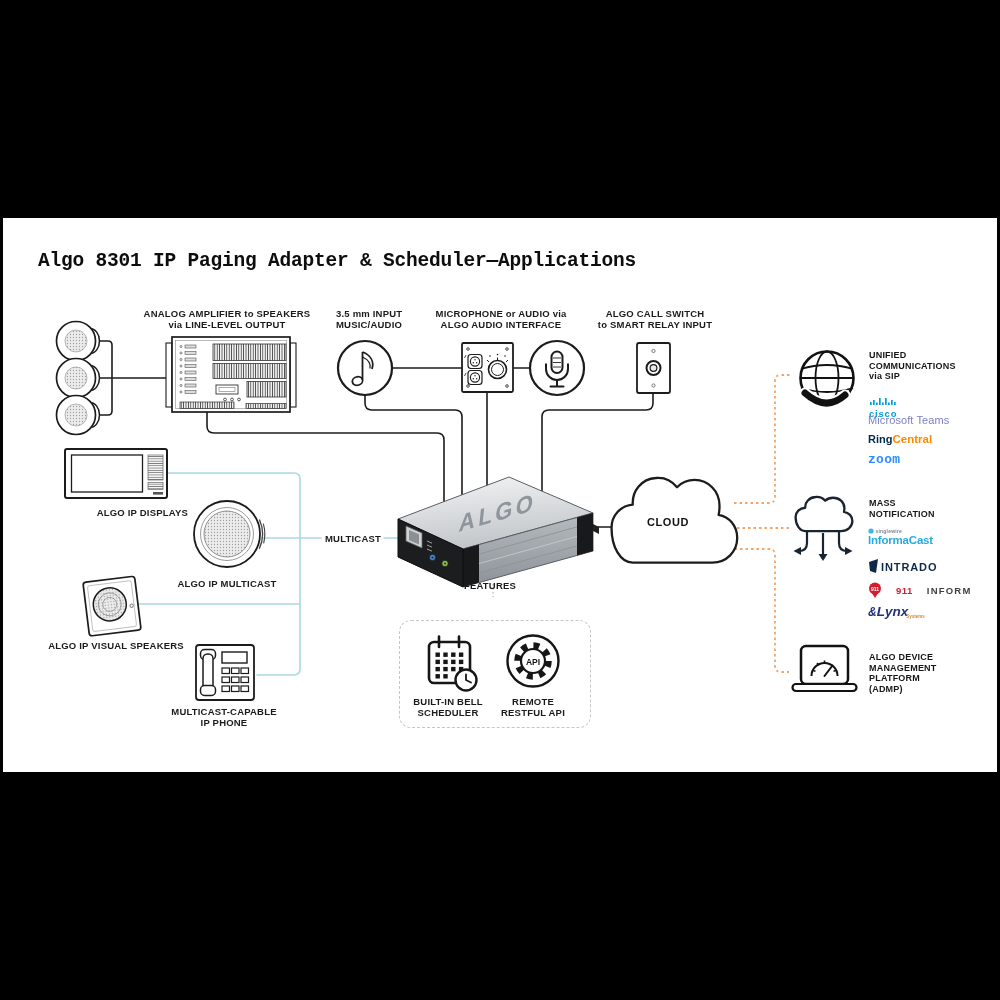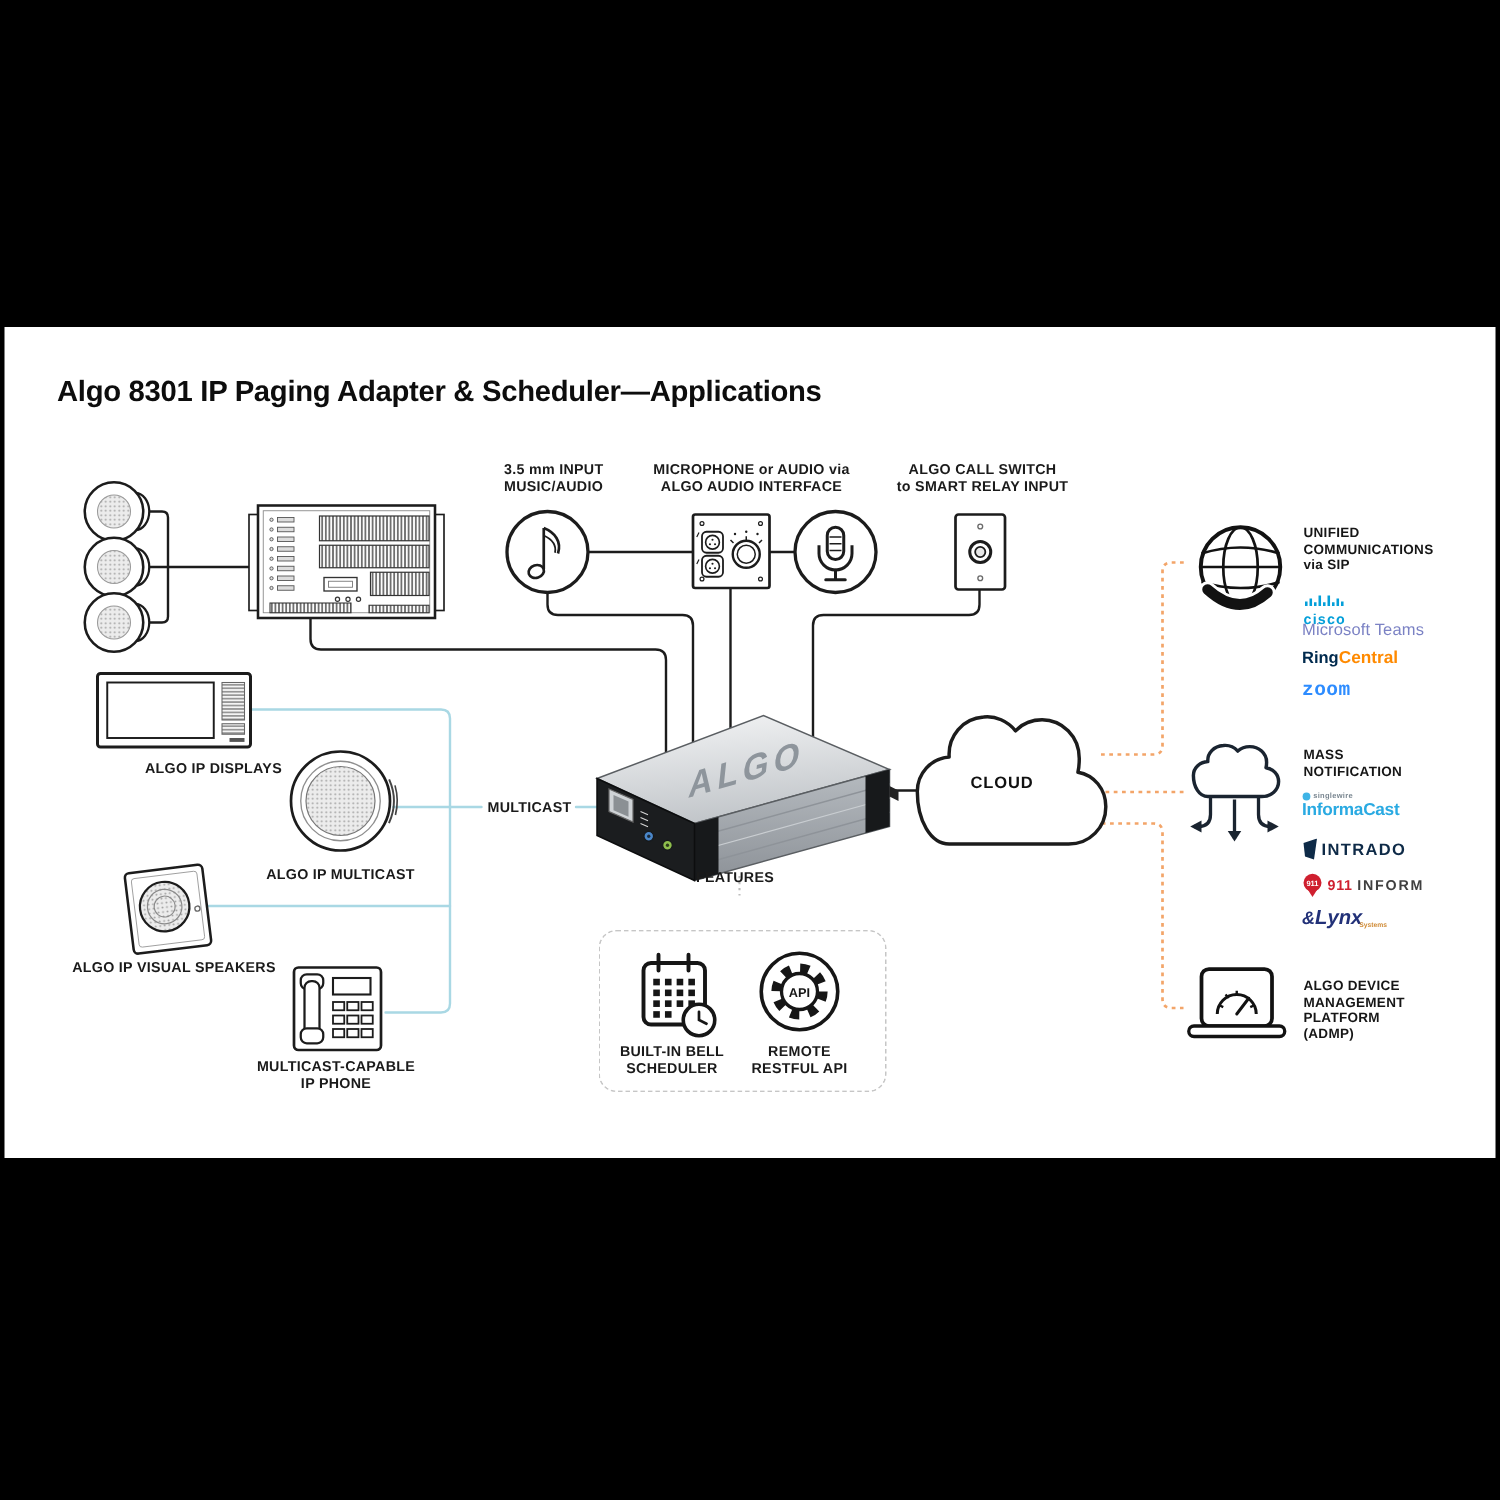--- a/index.html
+++ b/index.html
@@ -4,21 +4,21 @@
 <style>
   html,body{margin:0;padding:0;background:#000;}
   .stage{position:relative;width:1000px;height:1000px;background:#000;overflow:hidden;
          font-family:"Liberation Sans",sans-serif;}
   .paper{position:absolute;left:3px;top:218px;width:994px;height:554px;background:#fff;}
   .overlay{position:absolute;left:0;top:0;width:1000px;height:1000px;}
   .lbl{position:absolute;font-weight:bold;font-size:9.5px;line-height:11px;color:#1a1a1a;
        text-align:center;white-space:nowrap;letter-spacing:.2px;}
   .lbl.left{text-align:left;}
   .title{position:absolute;left:38px;top:250px;font-weight:bold;font-size:19.5px;
-         letter-spacing:-.2px;color:#0d0d0d;white-space:nowrap;}
+         letter-spacing:-.2px;color:#0d0d0d;white-space:nowrap;font-family:Liberation Mono, monospace;}
   .rcol{position:absolute;font-weight:bold;font-size:9px;line-height:10.5px;color:#161616;
         text-align:left;white-space:nowrap;letter-spacing:.2px;}
   .features-box{position:absolute;left:399px;top:620px;width:192px;height:108px;
         border:1.5px dashed #c6c6c6;border-radius:12px;box-sizing:border-box;}
   .cloud-lbl{position:absolute;left:636px;top:516px;width:64px;text-align:center;
         font-weight:bold;font-size:11px;letter-spacing:.6px;color:#111;}
   .logo-row{position:absolute;white-space:nowrap;display:flex;align-items:center;gap:3px;}
   .cisco{color:#049fd9;font-weight:bold;font-size:9.5px;letter-spacing:.8px;}
   .teams{color:#7b82c4;font-size:11px;letter-spacing:.1px;}
   .ring{color:#002a4e;font-weight:bold;font-size:11px;}
@@ -312,20 +312,24 @@
     <g fill="none" stroke="#161616">
       <circle cx="533" cy="661" r="25.5" stroke-width="2.4"></circle>
       <circle cx="533" cy="661" r="15.5" stroke-width="6.5" stroke-dasharray="5.8 6.37"></circle>
       <circle cx="533" cy="661" r="12" fill="#fff" stroke-width="2.2"></circle>
       <text x="533" y="664.5" text-anchor="middle" font-family="Liberation Sans, sans-serif" font-weight="bold" font-size="8.5" fill="#161616" stroke="none">API</text>
     </g>
   </svg>
 
   <div class="title">Algo 8301 IP Paging Adapter &amp; Scheduler—Applications</div>
 
+  <div class="lbl" style="left:117px;top:308px;width:220px;">
+    <span>ANALOG AMPLIFIER to SPEAKERS</span><br>
+    <span>via LINE-LEVEL OUTPUT</span>
+  </div>
   <div class="lbl left" style="left:336px;top:308px;width:120px;">
     <span>3.5 mm INPUT</span><br>
     <span>MUSIC/AUDIO</span>
   </div>
   <div class="lbl" style="left:411px;top:308px;width:180px;">
     <span>MICROPHONE or AUDIO via</span><br>
     <span>ALGO AUDIO INTERFACE</span>
   </div>
   <div class="lbl" style="left:565px;top:308px;width:180px;">
     <span>ALGO CALL SWITCH</span><br>
@@ -401,21 +405,21 @@
     <div class="infc">InformaCast</div>
   </div>
 
   <div class="logo-row" style="left:868px;top:559px;gap:2px;">
     <svg width="11" height="15">
       <polygon points="1,3 10,0 8,14 2,12" fill="#0e2a47"></polygon>
     </svg>
     <span class="intrado">INTRADO</span>
   </div>
 
-  <div class="logo-row" style="left:868px;top:582px;gap:3px;">
+  <div class="logo-row" style="left:868px;top:582px;gap:14px;">
     <svg width="14" height="17">
       <circle cx="7" cy="6.5" r="6" fill="#cf1f2f"></circle>
       <polygon points="3.5,10.5 10.5,10.5 7,16" fill="#cf1f2f"></polygon>
       <text x="7" y="8.6" text-anchor="middle" font-family="Liberation Sans, sans-serif" font-weight="bold" font-size="5" fill="#fff">911</text>
     </svg>
     <span class="n911">911</span>
     <span class="inform">INFORM</span>
   </div>
 
   <div class="logo-row" style="left:868px;top:604px;gap:0;">

